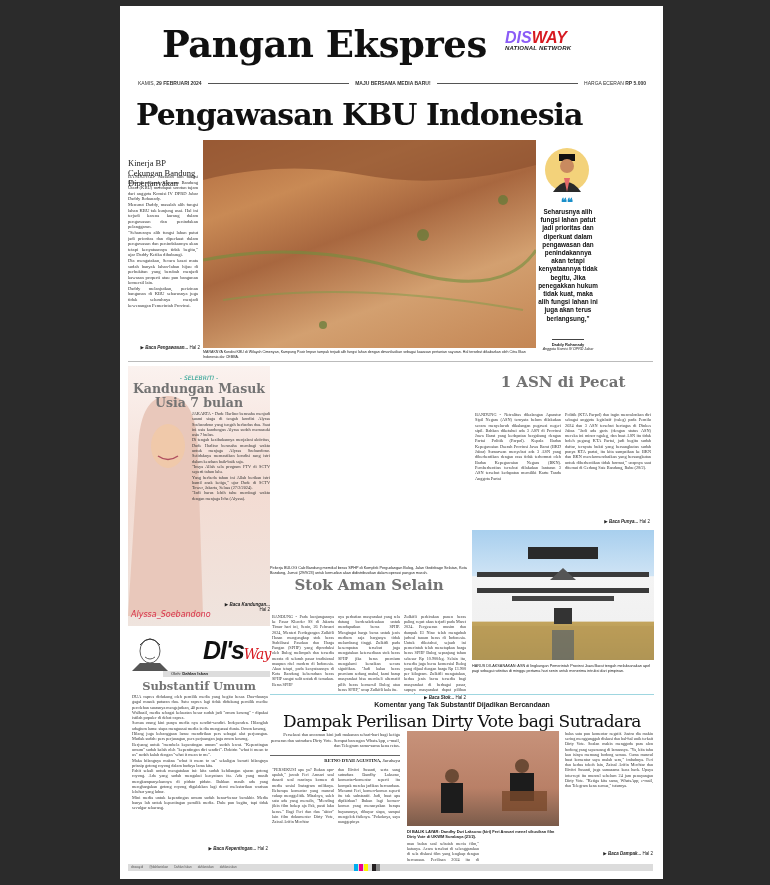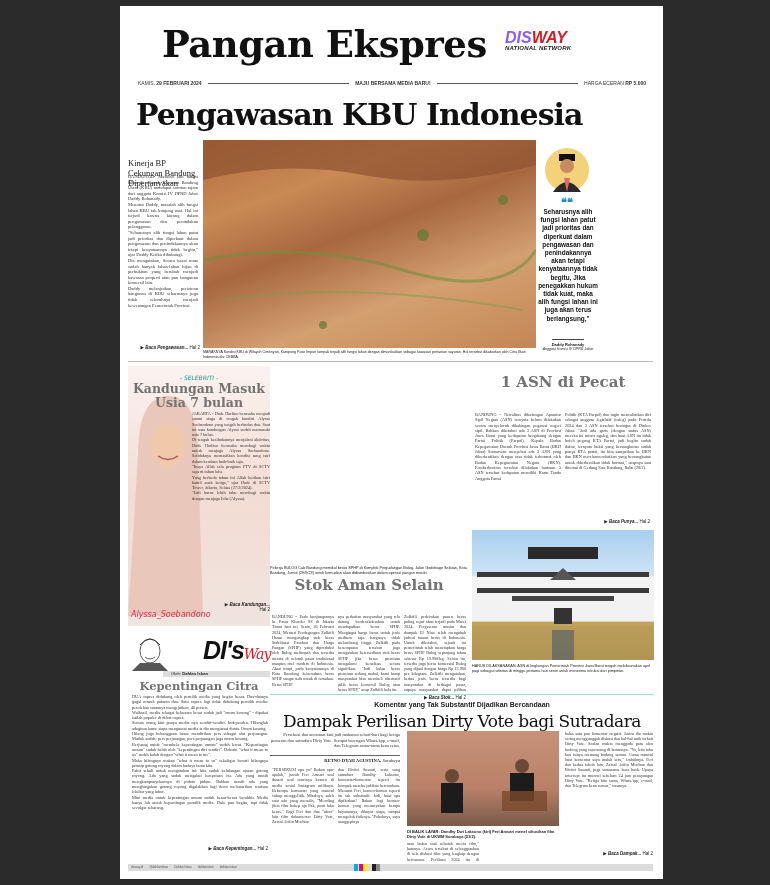--- a/index.html
+++ b/index.html
@@ -112,21 +112,21 @@
       <path d="M13 26 Q18 30 23 26" stroke="#333" fill="none" stroke-width="0.8"></path>
       <path d="M0 40 L8 32 L28 32 L36 40Z" fill="#555"></path>
     </svg>
   </div>
   <div class="abs" style="left:50px; top:630px; font-family:'Liberation Sans',sans-serif; font-weight:bold; font-style:italic; font-size:25px; color:#111; letter-spacing:-1px;margin-left:33px;">
     <span>DI's</span><span style="font-family:'DejaVu Serif',serif; color:#d71920; font-size:14px; font-weight:normal;">Way</span>
   </div>
   <div class="abs" style="left:43px; top:665px; width:107px; height:6px; background:#ddd; font-family:'Liberation Sans',sans-serif; font-size:4.2px; line-height:6px; padding-left:8px;">
     <span>Oleh:</span> <b>Dahlan Iskan</b>
   </div>
-  <div class="abs section-title" style="left:8px; top:673px; width:142px; font-size:11.5px;">Kepentingan Citra</div>
+  <div class="abs section-title" style="left:8px; top:673px; width:142px; font-size:11.5px;">Substantif Umum</div>
   <div class="abs col-text" style="left:12px; top:688px; width:136px; height:147px; overflow:hidden; font-size:4.3px; line-height:5.3px;">
     <p>DUA capres didukung oleh pemilik media yang begitu besar. Dua-duanya gagal masuk putaran dua. Satu capres lagi tidak didukung pemilik media: perolehan suaranya mengejutkan, 40 persen.</p>
     <p>Walhasil, media sebagai kekuatan besar sudah jadi "omon kosong" - dipakai istilah populer di debat capres.</p>
     <p>Semua orang kini punya media nya sendiri-sendiri. Independen. Hilanglah adagium lama: siapa menguasai media ia dia menguasai dunia. Omon kosong.</p>
     <p>Hilang juga kebanggaan lama: mendirikan pers sebagai alat perjuangan. Mutlak sudah: pers perjuangan, pers perjuangan juga omon kosong.</p>
     <p>Berjuang untuk "membela kepentingan umum" sudah lewat. "Kepentingan umum" sudah kalah oleh "kepentingan diri sendiri". Doktrin "what it mean to us" sudah kalah dengan "what it mean to me".</p>
     <p>Maka hilangnya makna "what it mean to us" sekaligus berarti hilangnya prinsip gotong royong dalam budaya lama kita.</p>
     <p>Pahit sekali untuk mengatakan ini: kita sudah kehilangan ajaran gotong royong. Ada yang sudah mengakui kenyataan itu. Ada yang masih mengkampanyekannya di pidato pidato. Bahkan masih ada yang menghargakan gotong royong digalakkan lagi demi melestarikan warisan leluhur yang luhur.</p>
     <p>Mini media untuk kepentingan umum sudah benar-benar berakhir. Media hanya lah untuk kepentingan pemilik media. Dulu pun begitu, tapi tidak sevulgar sekarang.</p>
   </div>

